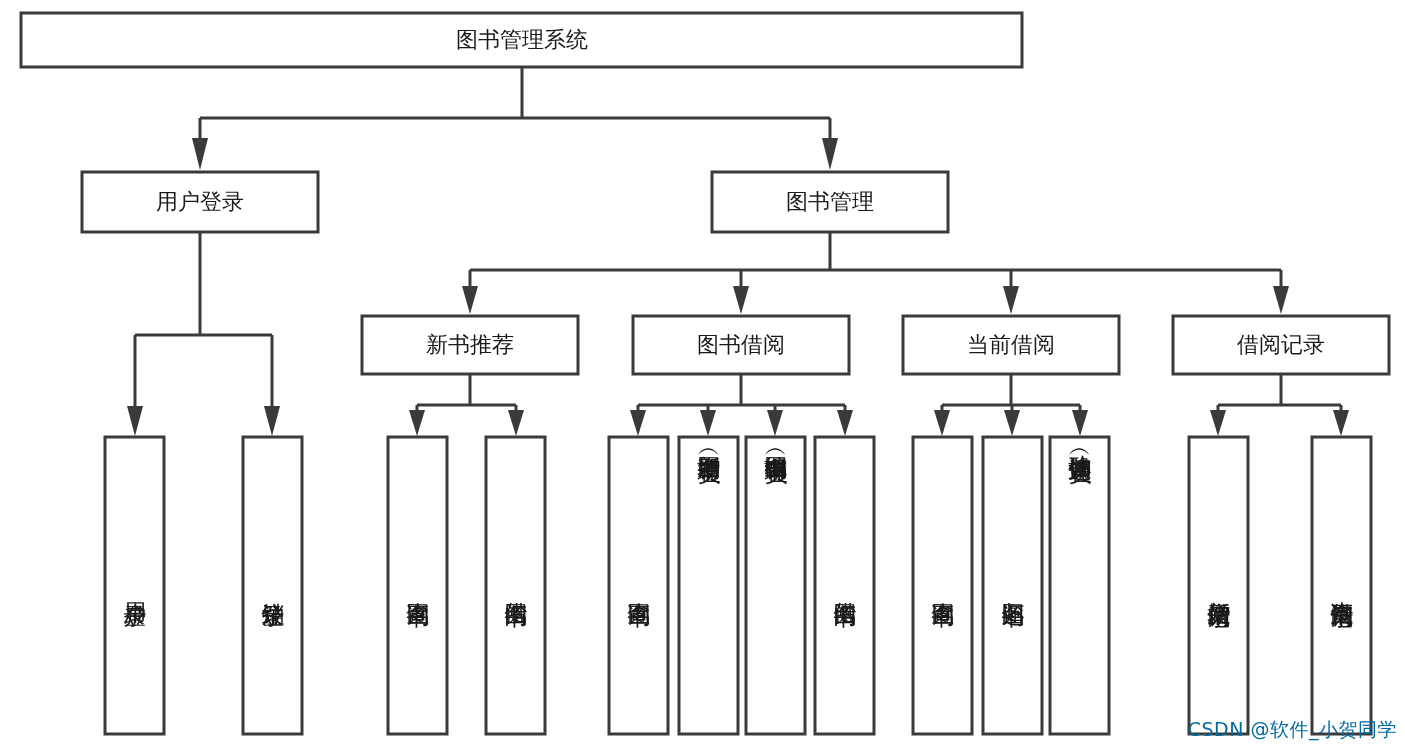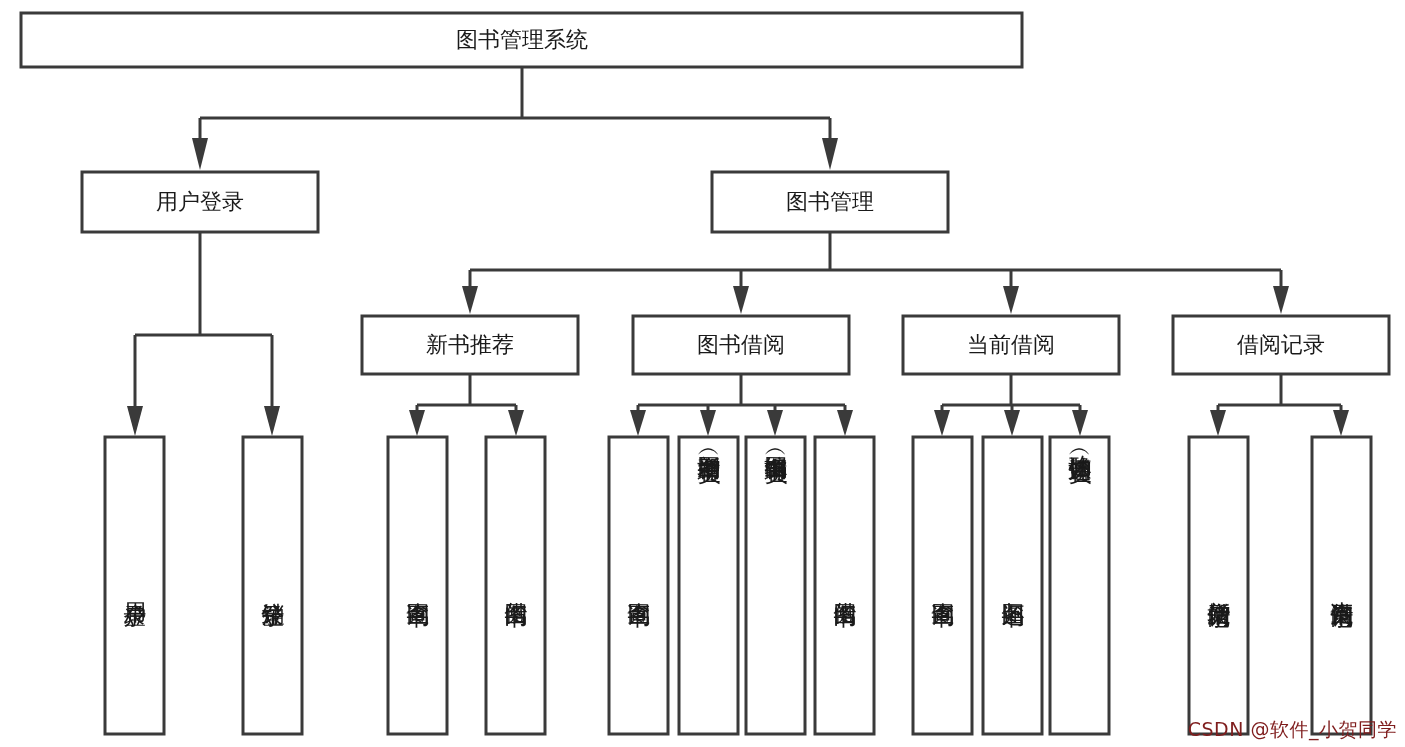--- a/index.html
+++ b/index.html
@@ -61,21 +61,21 @@
     text-align: center;
     white-space: nowrap;
     pointer-events: none;
   }
   .watermark {
     position: absolute;
     right: 8px;
     bottom: 4px;
     font-family: "DejaVu Sans", "Liberation Sans", sans-serif;
     font-size: 19px;
-    color: #7f1d1d;
+    color: #0369a1;
     letter-spacing: 0.5px;
     white-space: nowrap;
   }
 </style>
 </head>
 <body>
 
 <div id="diagram-root">
 
   <svg id="flow-svg" viewBox="0 0 1405 747">

